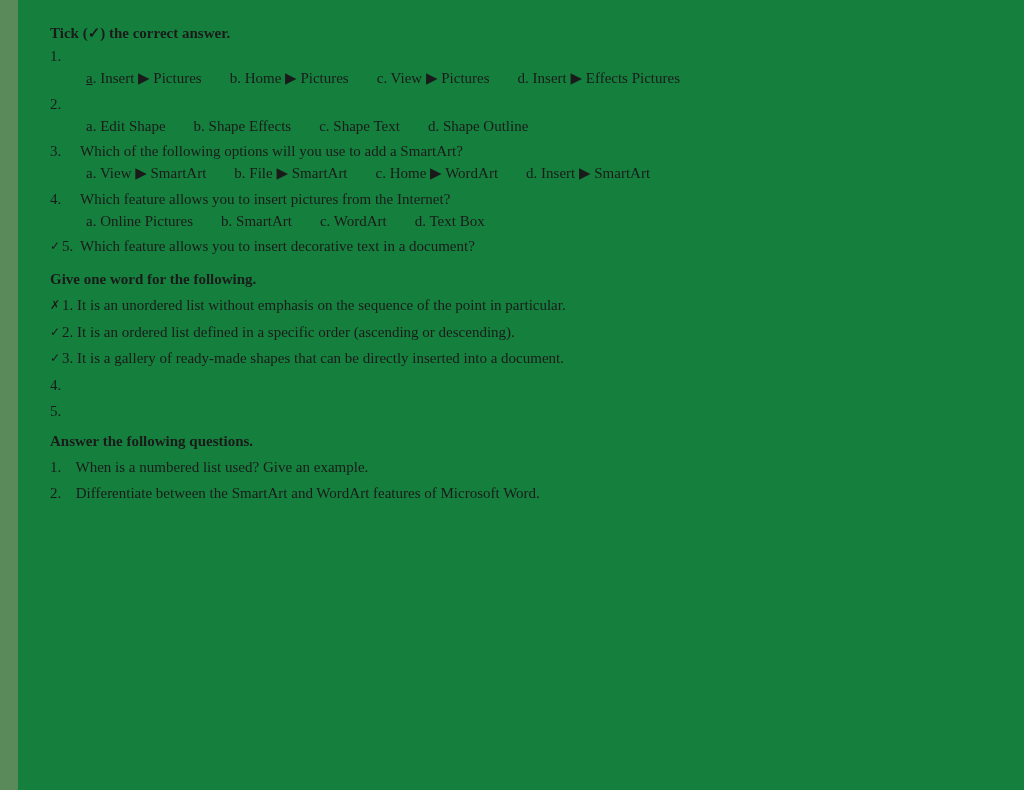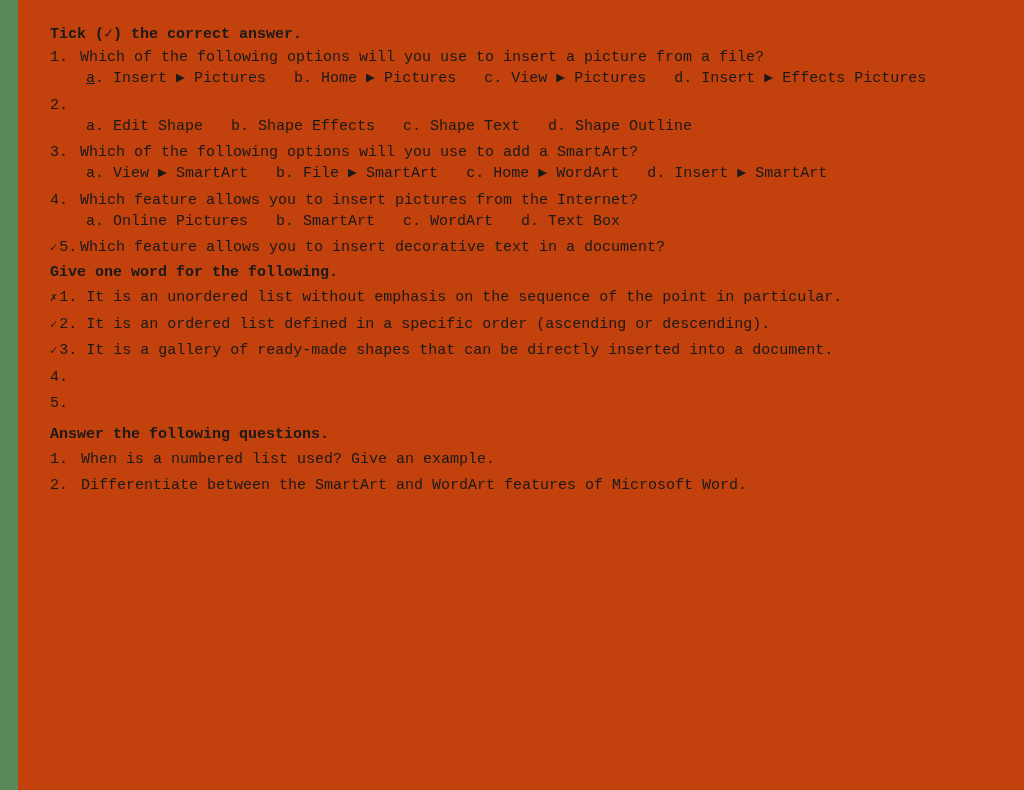--- a/index.html
+++ b/index.html
@@ -12,26 +12,25 @@
       background-color: #e8e0d0;
       font-family: 'Times New Roman', Times, serif;
       font-size: 15px;
       color: #1a1a1a;
       width: 1024px;
       min-height: 790px;
       overflow: hidden;
     }
 
     .page {
-      background-color: #c2410c;
+      background-color: #15803d;
       margin: 0;
       padding: 18px 40px 18px 50px;
       min-height: 790px;
       position: relative;
-      font-family: Liberation Mono, monospace;
     }
 
     .left-bar {
       position: absolute;
       left: 0;
       top: 0;
       width: 18px;
       height: 100%;
       background-color: #5a8a5a;
     }
@@ -59,21 +58,21 @@
     .option {
       margin-right: 28px;
       white-space: nowrap;
     }
 
     .option-underline {
       text-decoration: underline;
     }
 
     .give-one-word {
-      margin-top: 8px;
+      margin-top: 16px;
     }
 
     .give-item {
       margin-bottom: 4px;
       line-height: 1.5;
       display: flex;
       align-items: flex-start;
     }
 
     .give-item-num {
@@ -114,21 +113,20 @@
 <div class="page">
   <div class="left-bar"></div>
 
   <div class="section-header">
     <span>Tick (✓) the correct answer.</span>
   </div>
 
   <div class="question-block">
     <div class="question-line">
       <span class="q-num-area">1.</span>
-      <span>Which of the following options will you use to insert a picture from a file?</span>
     </div>
     <div class="options-row">
       <span class="option"><span class="option-underline">a</span>. Insert ▶ Pictures</span>
       <span class="option">b. Home ▶ Pictures</span>
       <span class="option">c. View ▶ Pictures</span>
       <span class="option">d. Insert ▶ Effects Pictures</span>
     </div>
   </div>
 
   <div class="question-block">

